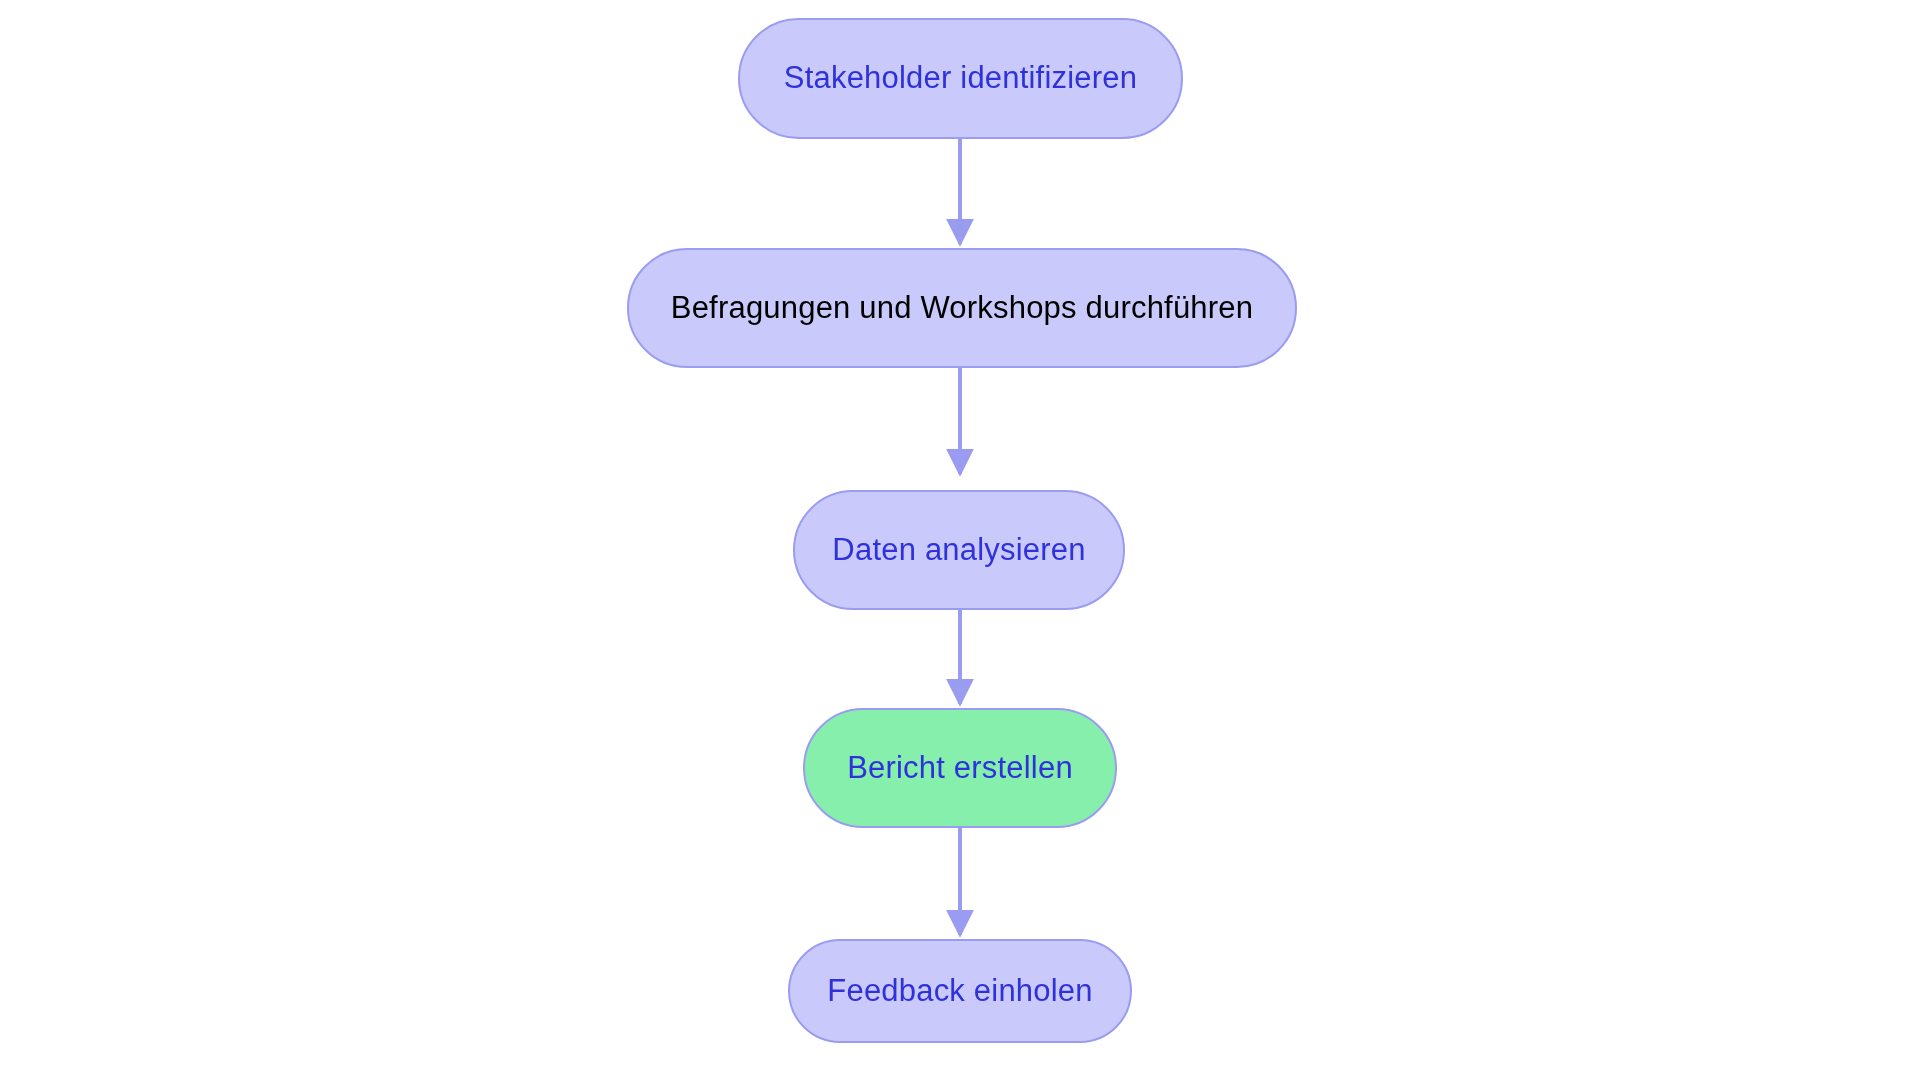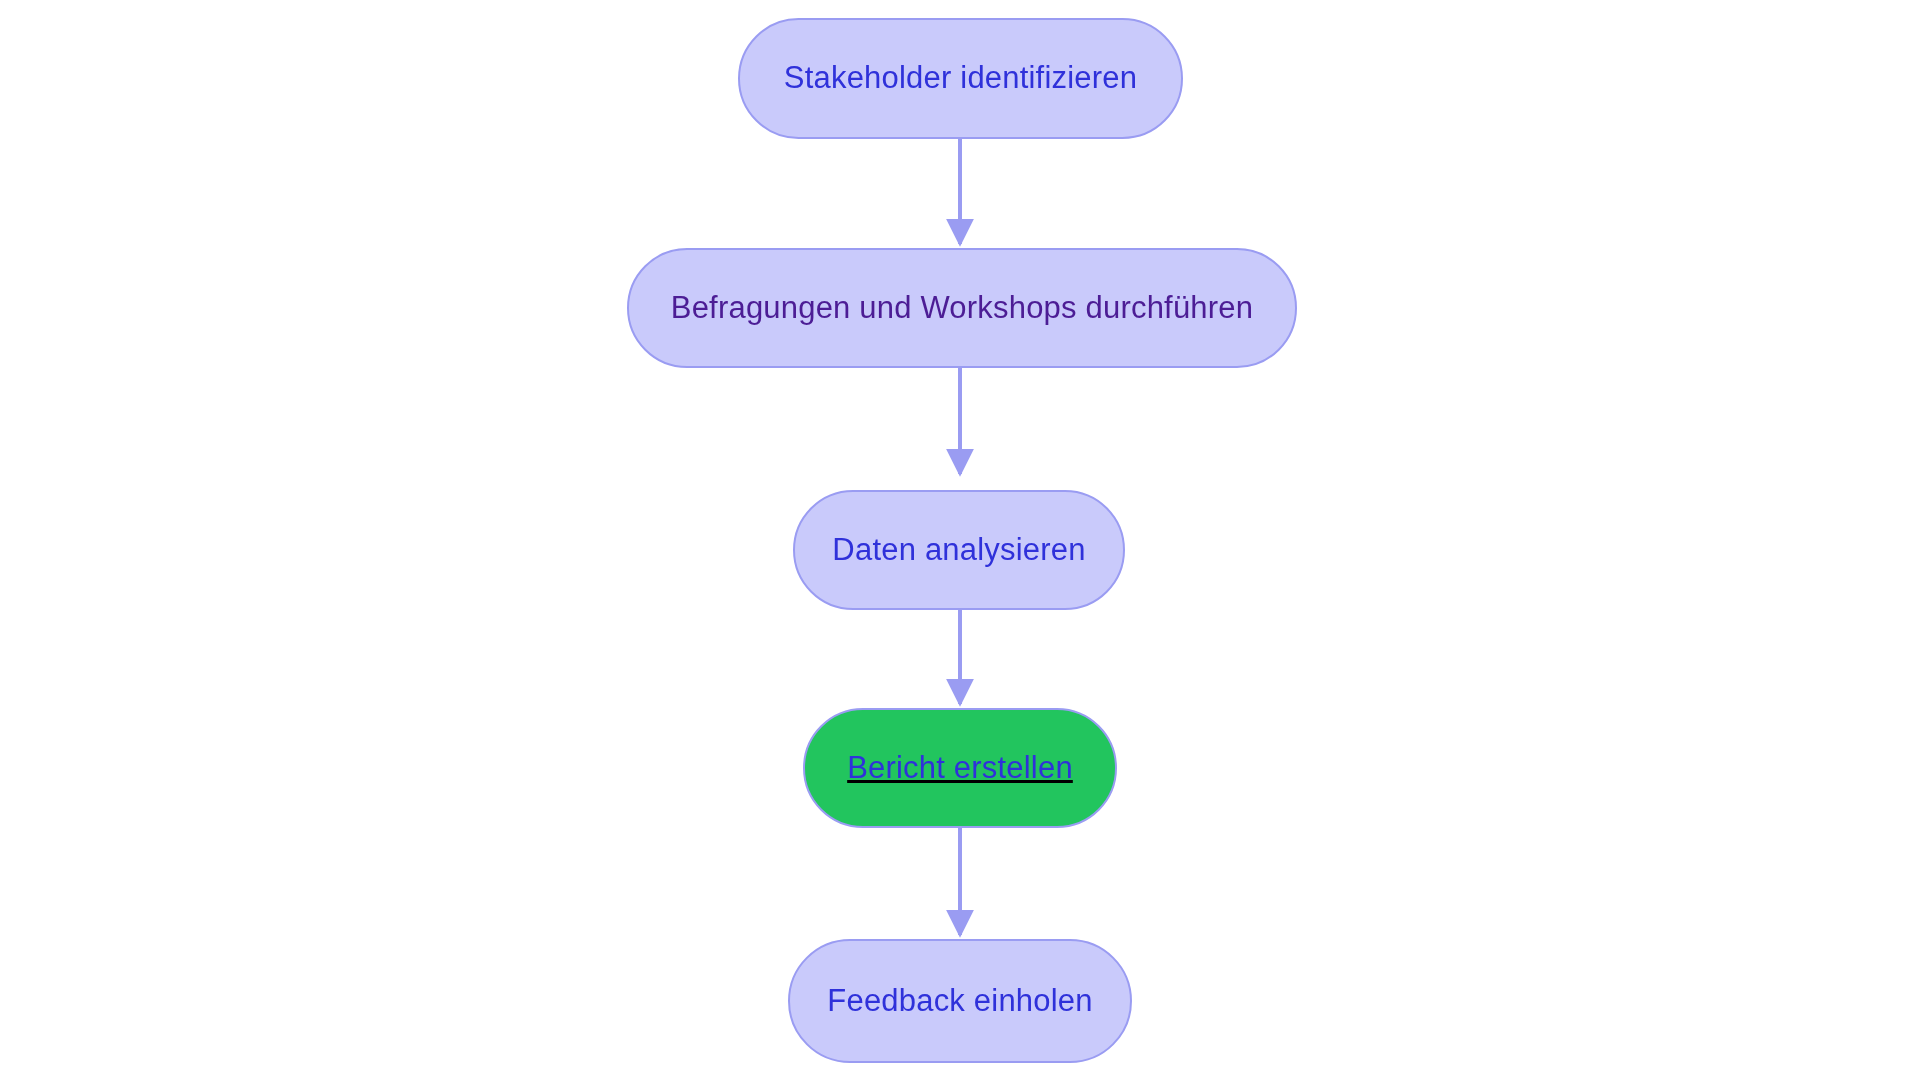--- a/index.html
+++ b/index.html
@@ -71,28 +71,28 @@
     <g>
       <line x1="960" y1="828" x2="960" y2="935" stroke="#9A9CF2" stroke-width="4" marker-end="url(#arrow)"></line>
     </g>
   </svg>
 
   <div class="node" style="left: 738px; top: 18px; width: 445px; height: 121px; background: rgb(201, 202, 251); border-color: rgb(154, 156, 242);">
     <span class="node-label" style="color: rgb(47, 49, 218);">Stakeholder identifizieren</span>
   </div>
 
   <div class="node" style="left: 627px; top: 248px; width: 670px; height: 120px; background: rgb(201, 202, 251); border-color: rgb(154, 156, 242);">
-    <span class="node-label" style="color: #4c1d95;">Befragungen und Workshops durchführen</span>
+    <span class="node-label" style="color: #000000;">Befragungen und Workshops durchführen</span>
   </div>
 
   <div class="node" style="left: 793px; top: 478px; width: 332px; height: 120px; background: rgb(201, 202, 251); border-color: rgb(154, 156, 242); margin-top: 12px;">
     <span class="node-label" style="color: rgb(47, 49, 218);">Daten analysieren</span>
   </div>
 
-  <div class="node" style="left: 803px; top: 708px; width: 314px; height: 120px; background: #22c55e; border-color: rgb(154, 156, 242); text-decoration: underline;">
+  <div class="node" style="left: 803px; top: 708px; width: 314px; height: 120px; background: #86efac; border-color: rgb(154, 156, 242);">
     <span class="node-label" style="color: rgb(47, 49, 218);">Bericht erstellen</span>
   </div>
 
-  <div class="node" style="left: 788px; top: 939px; width: 344px; height: 124px; background: rgb(201, 202, 251); border-color: rgb(154, 156, 242);">
+  <div class="node" style="left: 788px; top: 939px; width: 344px; height: 104px; background: rgb(201, 202, 251); border-color: rgb(154, 156, 242);">
     <span class="node-label" style="color: rgb(47, 49, 218);">Feedback einholen</span>
   </div>
 
 </div>
 
 </body></html>

